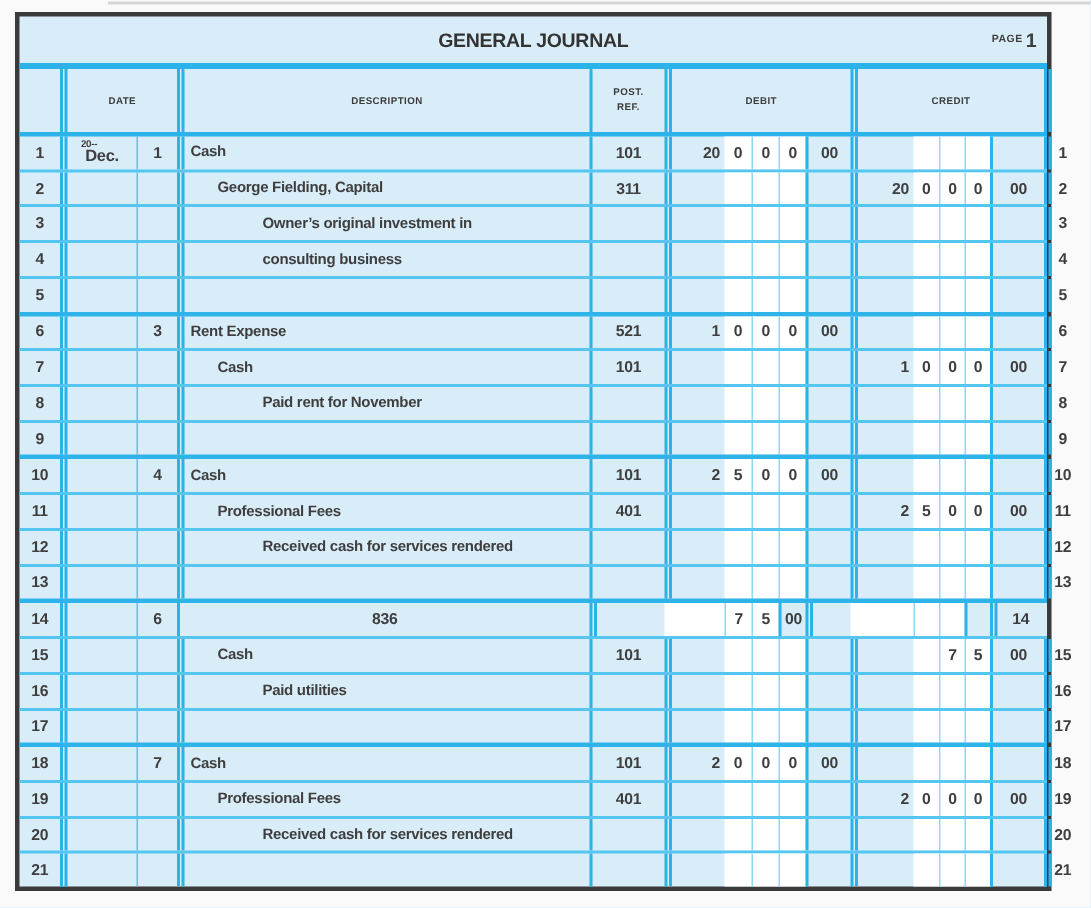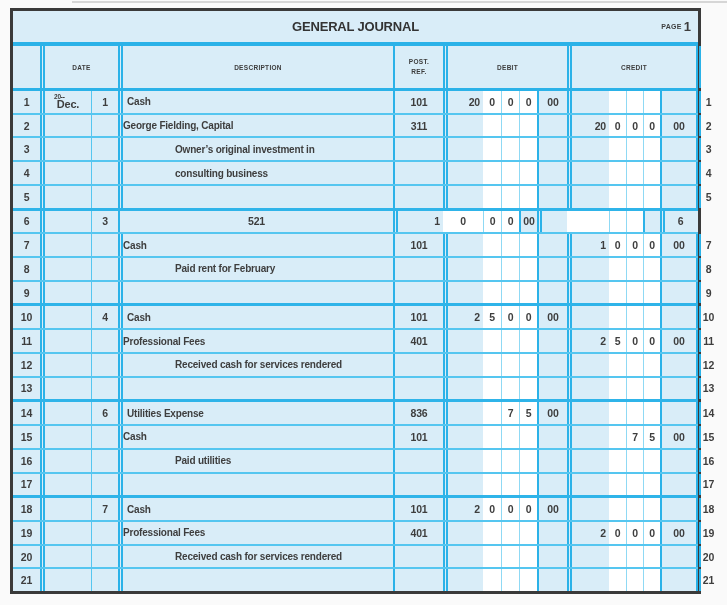--- a/index.html
+++ b/index.html
@@ -77,21 +77,21 @@
   .postref-h{flex-direction:column;line-height:1.5;}
 
   
   .lnum{font-size:10.5px;}
   .month{flex-direction:column;line-height:1;align-items:center;}
   .month .yr{font-size:6.5px;align-self:flex-start;padding-left:9px;margin-bottom:-1px;}
   .month .mo{font-size:11px;}
   .day{font-size:10.5px;}
   .desc{justify-content:flex-start;font-size:10px;white-space:nowrap;}
   .desc.ind0{padding-left:4px;}
-  .desc.ind1{}
+  .desc.ind1{padding-left:22px;}
   .desc.ind2{padding-left:52px;}
   .ref{font-size:10.5px;}
   .amt{font-size:10.5px;}
   .amt.wide{justify-content:flex-end;padding-right:3px;}
 </style>
 </head>
 <body>
 
 <div class="top-artifact"></div>
 
@@ -224,20 +224,21 @@
     <div class="c amt b-med"></div>
     <div class="c lnum b-dbl">5</div>
   </div>
       <div class="row entry-start">
     <div class="c lnum">6</div>
     <div class="c month b-dbl">
       <span class="yr"></span>
       <span class="mo"></span>
     </div>
     <div class="c day b-day">3</div>
+    <div class="c desc b-dbl ind0">Rent Expense</div>
     <div class="c ref b-med">521</div>
     <div class="c amt wide b-dbl">1</div>
     <div class="c amt wht">0</div>
     <div class="c amt wht b-thin">0</div>
     <div class="c amt wht b-thin">0</div>
     <div class="c amt b-med">00</div>
     <div class="c amt wide b-dbl"></div>
     <div class="c amt wht"></div>
     <div class="c amt wht b-thin"></div>
     <div class="c amt wht b-thin"></div>
@@ -265,21 +266,21 @@
     <div class="c amt b-med">00</div>
     <div class="c lnum b-dbl">7</div>
   </div>
       <div class="row">
     <div class="c lnum">8</div>
     <div class="c month b-dbl">
       <span class="yr"></span>
       <span class="mo"></span>
     </div>
     <div class="c day b-day"></div>
-    <div class="c desc b-dbl ind2">Paid rent for February</div>
+    <div class="c desc b-dbl ind2">Paid rent for November</div>
     <div class="c ref b-med"></div>
     <div class="c amt wide b-dbl"></div>
     <div class="c amt wht"></div>
     <div class="c amt wht b-thin"></div>
     <div class="c amt wht b-thin"></div>
     <div class="c amt b-med"></div>
     <div class="c amt wide b-dbl"></div>
     <div class="c amt wht"></div>
     <div class="c amt wht b-thin"></div>
     <div class="c amt wht b-thin"></div>
@@ -391,21 +392,20 @@
     <div class="c amt b-med"></div>
     <div class="c lnum b-dbl">13</div>
   </div>
       <div class="row entry-start">
     <div class="c lnum">14</div>
     <div class="c month b-dbl">
       <span class="yr"></span>
       <span class="mo"></span>
     </div>
     <div class="c day b-day">6</div>
-    <div class="c desc b-dbl ind0">Utilities Expense</div>
     <div class="c ref b-med">836</div>
     <div class="c amt wide b-dbl"></div>
     <div class="c amt wht"></div>
     <div class="c amt wht b-thin">7</div>
     <div class="c amt wht b-thin">5</div>
     <div class="c amt b-med">00</div>
     <div class="c amt wide b-dbl"></div>
     <div class="c amt wht"></div>
     <div class="c amt wht b-thin"></div>
     <div class="c amt wht b-thin"></div>

